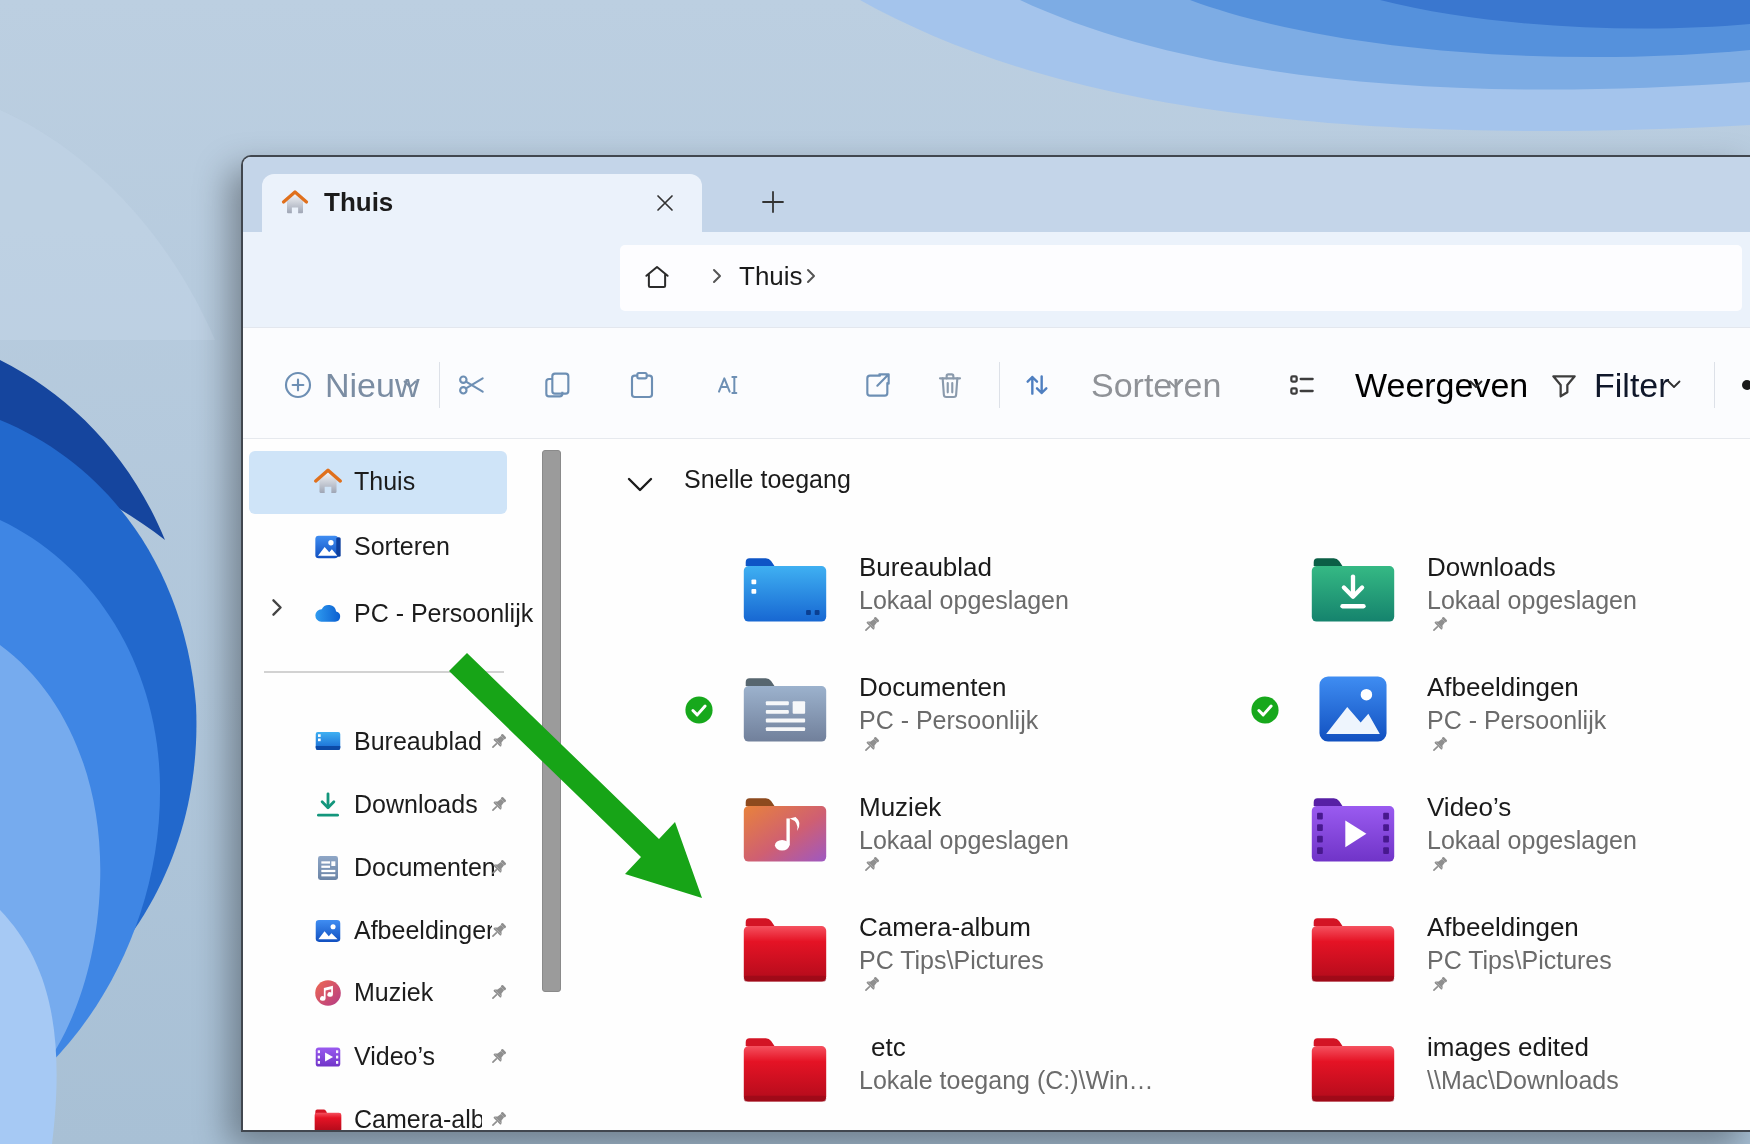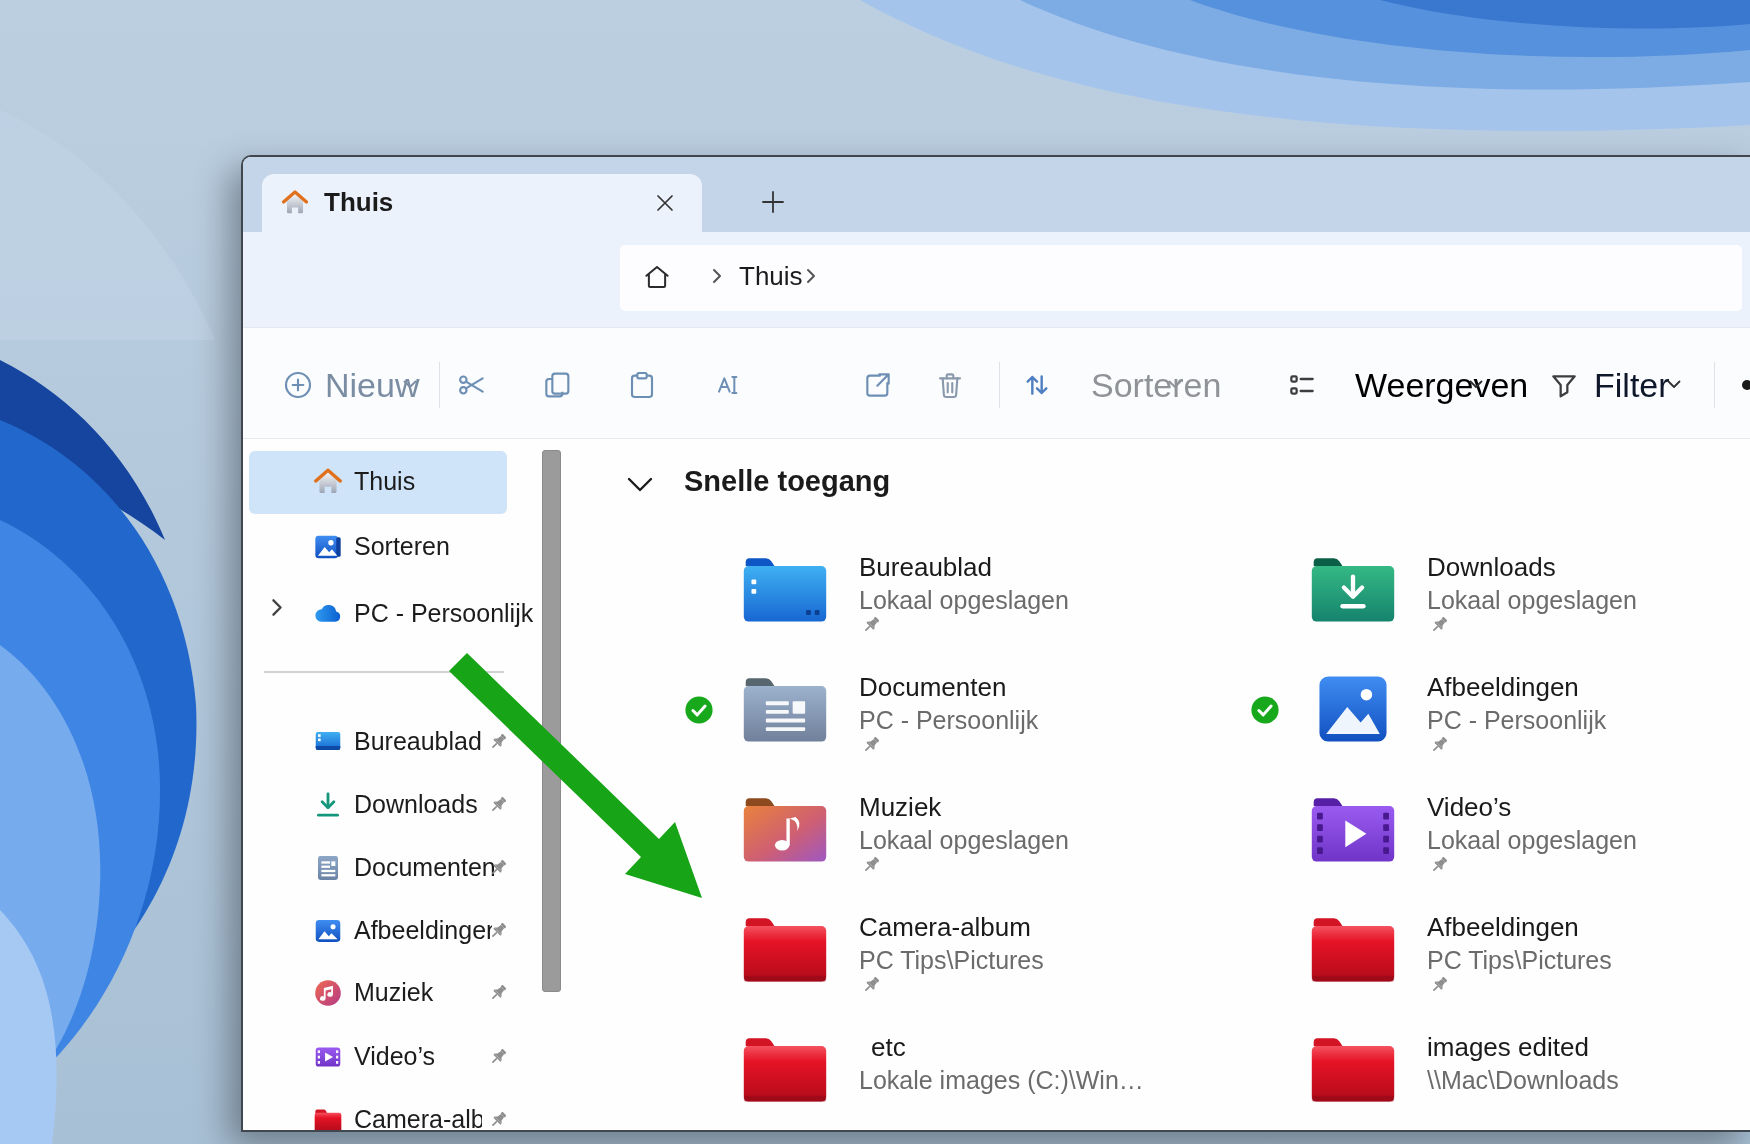--- a/index.html
+++ b/index.html
@@ -18,21 +18,21 @@
   .crumb-label{position:absolute;left:119px;top:16px;font-size:26px;color:#1b1b1b;white-space:nowrap}
   .toolbar{position:absolute;left:0;top:170px;width:100%;height:112px;background:#fbfcfe;
     border-top:1px solid #e3e7ee;border-bottom:1px solid #e6e9ee;box-sizing:border-box}
   .tdiv{position:absolute;top:34px;width:1px;height:46px;background:#dde1e8}
   .tlabel{position:absolute;top:57px;font-size:34px;white-space:nowrap;transform:translateY(-50%)}
   .bodyarea{position:absolute;left:0;top:282px;width:100%;height:691px;background:#fefefe}
   .sel-rect{position:absolute;left:6px;top:294px;width:258px;height:63px;background:#cfe4f8;border-radius:6px}
   .slbl{font-size:25px;color:#1c1c1c;white-space:nowrap;overflow:hidden}
   .tile-name{font-size:26px;color:#1a1a1a;white-space:nowrap}
   .tile-sub{font-size:25px;color:#6b6b6b;white-space:nowrap}
-  .hdr-title{font-size:29px;font-weight:bold;color:#1b1b1b;white-space:nowrap}
+  .hdr-title{font-size:25px;font-weight:normal;color:#1b1b1b;white-space:nowrap}
   .scroll-thumb{position:absolute;left:299px;top:293px;width:19px;height:542px;background:#9b9b9b;border:1px solid #8a8a8a;border-radius:3px;box-sizing:border-box}
   .arrow-layer{position:absolute;left:0;top:0;z-index:5;pointer-events:none}
   .wall{position:absolute;left:0;top:0;z-index:0}
 </style>
 </head>
 <body>
 
 <div class="screen">
 
   <svg width="0" height="0" class="abs" aria-hidden="true">
@@ -517,21 +517,21 @@
       <span class="tile-sub abs" style="left:616px;top:789px">PC Tips\Pictures</span>
       <svg class="ic abs" style="left:618px;top:817px" width="22" height="22">
           <use href="#iPin"></use>
         </svg>
     </div>
     <div>
       <svg class="ic abs" style="left:496px;top:873px" width="92" height="78">
           <use href="#fRed"></use>
         </svg>
       <span class="tile-name abs" style="left:628px;top:875px">etc</span>
-      <span class="tile-sub abs" style="left:616px;top:909px">Lokale images (C:)\Win…</span>
+      <span class="tile-sub abs" style="left:616px;top:909px">Lokale toegang (C:)\Win…</span>
     </div>
 
     <div>
       <svg class="ic abs" style="left:1064px;top:393px" width="92" height="78">
           <use href="#fDl"></use>
         </svg>
       <span class="tile-name abs" style="left:1184px;top:395px">Downloads</span>
       <span class="tile-sub abs" style="left:1184px;top:429px">Lokaal opgeslagen</span>
       <svg class="ic abs" style="left:1186px;top:457px" width="22" height="22">
           <use href="#iPin"></use>

